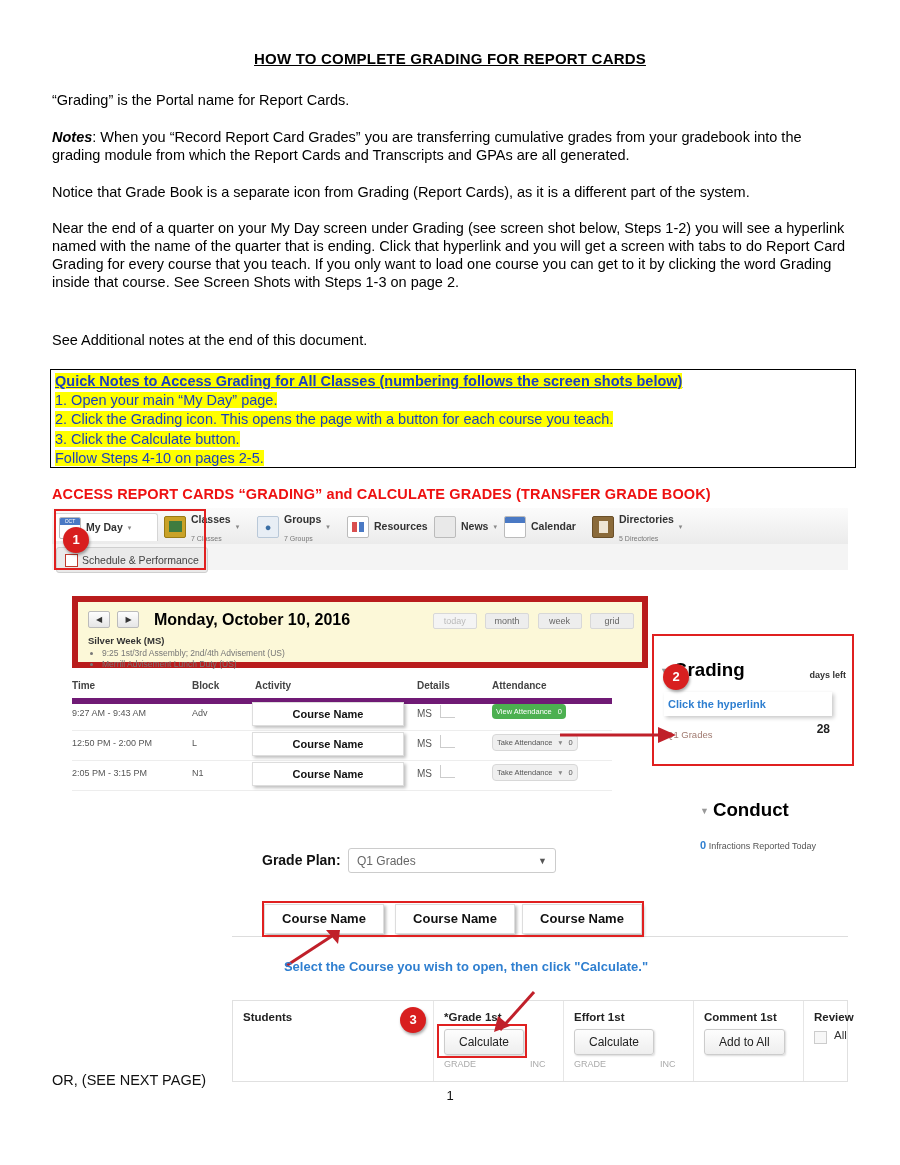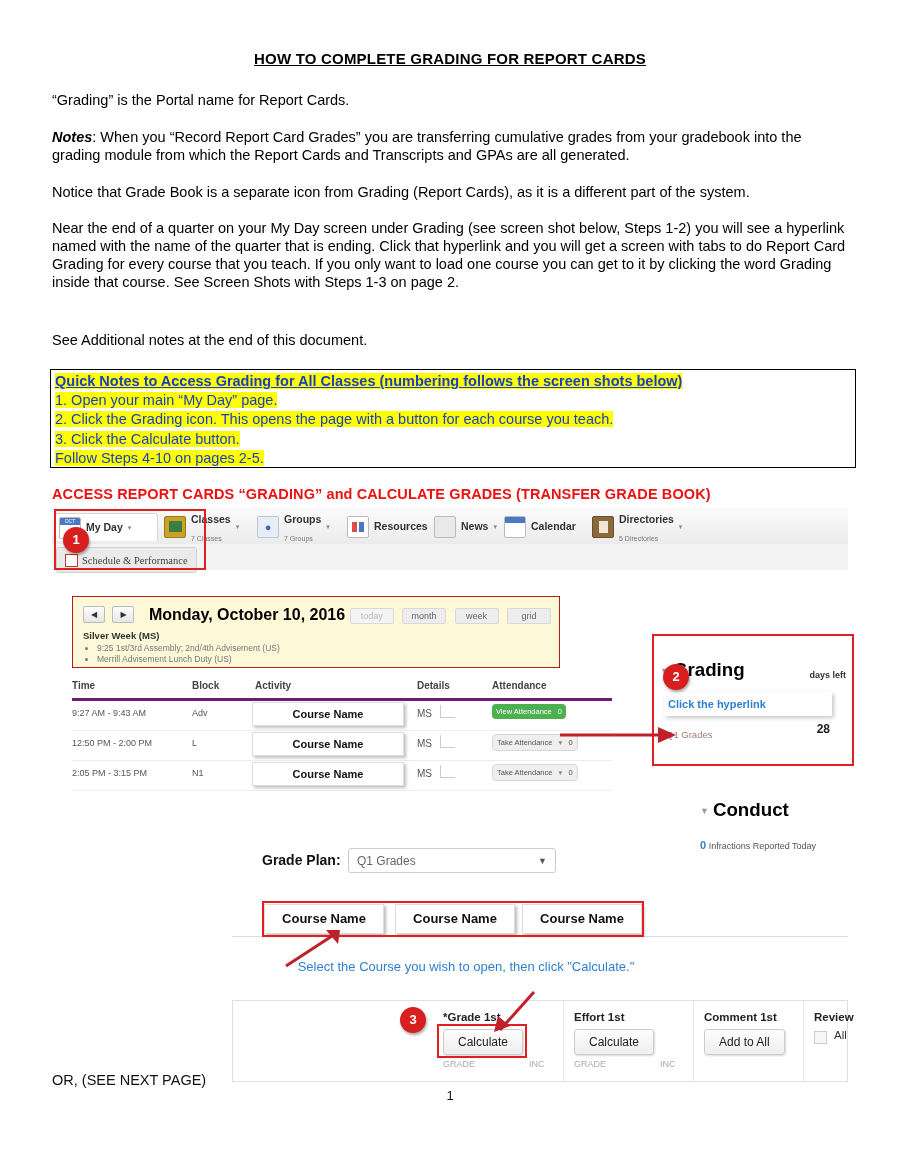--- a/index.html
+++ b/index.html
@@ -48,41 +48,41 @@
   .navitem{position:absolute;top:5px;display:flex;align-items:center;height:27px;}
   .navitem .ico{width:20px;height:20px;margin-right:5px;border-radius:2px;
     display:flex;align-items:center;justify-content:center;font-size:7px;color:#fff;}
   .navitem .lbl{font-size:10.5px;font-weight:bold;color:#333;line-height:11px;}
   .navitem .sub{font-size:7px;color:#777;line-height:8px;font-weight:normal;}
   .navitem .caret{margin-left:5px;font-size:7px;color:#888;}
   .nav-active{background:#fff;border:1px solid #d5d5d5;border-bottom:none;border-radius:3px 3px 0 0;}
 
   .subtab{position:absolute;top:39px;display:flex;align-items:center;height:20px;
      font-size:10.5px;color:#444;}
-  .subtab.sel{background:#eaeaea;border:1px solid #cfcfcf;border-radius:3px;padding:2px 8px;font-family:Liberation Serif, serif;}
+  .subtab.sel{background:#eaeaea;border:1px solid #cfcfcf;border-radius:3px;padding:2px 8px;}
   .subtab .sico{width:11px;height:11px;margin-right:4px;}
 
   
   .shot{position:absolute;left:52px;top:580px;width:796px;height:240px;background:#fff;}
-  .daybox{position:absolute;left:20px;top:16px;width:488px;height:72px;background:#fcf8d8;
-    border:1px solid #b91c1c;box-sizing:border-box;padding:8px 10px;}
+  .daybox{position:absolute;left:20px;top:16px;width:576px;height:72px;background:#fcf8d8;
+    border:6px solid #b91c1c;box-sizing:border-box;padding:8px 10px;}
   .navbtn{display:inline-block;width:20px;height:15px;background:linear-gradient(#fdfdfd,#e6e6e6);
     border:1px solid #bbb;border-radius:2px;font-size:8px;text-align:center;line-height:15px;color:#333;
     vertical-align:middle;}
   .daytitle{display:inline-block;font-size:16px;font-weight:bold;margin-left:10px;vertical-align:middle;}
   .viewbtns{position:absolute;right:8px;top:8px;}
   .vbtn{display:inline-block;min-width:30px;padding:2px 6px;margin-left:4px;font-size:9px;color:#666;
     background:#ededed;border:1px solid #d8d8d8;border-radius:2px;text-align:center;}
   .vbtn.dim{color:#bbb;background:#f4f4f4;}
   .weeklbl{font-size:9.5px;font-weight:bold;color:#333;margin-top:6px;}
   .evul{margin:2px 0 0 14px;padding:0;}
   .evul li{font-size:8.5px;color:#777;line-height:11px;}
 
   .schhead{position:absolute;left:20px;top:98px;width:540px;height:20px;
-    border-bottom:3px solid #701a75;}
+    border-bottom:6px solid #701a75;}
   .schhead span{position:absolute;font-size:10px;color:#444;font-weight:bold;top:2px;}
   .schrow{position:absolute;left:20px;width:540px;height:30px;border-bottom:1px solid #ededed;}
   .schrow span.time{position:absolute;left:0;top:8px;font-size:9px;color:#555;}
   .schrow span.blk{position:absolute;left:120px;top:8px;font-size:9px;color:#555;}
   .cbtn{position:absolute;left:180px;top:2px;width:150px;height:22px;background:#fff;
     border:1px solid #ddd;box-shadow:2px 2px 3px rgba(0,0,0,.25);
     font-size:11px;font-weight:bold;text-align:center;line-height:22px;color:#111;}
   .schrow span.det{position:absolute;left:345px;top:8px;font-size:10px;color:#555;}
   .detbox{position:absolute;left:368px;top:5px;width:14px;height:12px;border:1px solid #ccc;
     border-top:none;border-right:none;background:#fff;}
@@ -112,21 +112,21 @@
     line-height:24px;padding-left:8px;}
   .select .cv{position:absolute;right:8px;top:0;font-size:9px;color:#555;}
 
   
   .tabrow{position:absolute;left:232px;top:900px;width:616px;height:36px;border-bottom:1px solid #ddd;}
   .ctab{position:absolute;top:4px;height:28px;background:#fff;border:1px solid #ddd;
     box-shadow:2px 2px 3px rgba(0,0,0,.28);font-size:13px;font-weight:bold;color:#111;
     text-align:center;line-height:28px;}
 
   .bluenote{position:absolute;left:276px;top:958px;width:380px;text-align:center;
-    font-size:13px;font-weight:normal;color:#2f7fd0;line-height:17px;}
+    font-size:13px;font-weight:bold;color:#2f7fd0;line-height:17px;}
 
   
   .gtable{position:absolute;left:232px;top:1000px;width:616px;height:82px;border:1px solid #e0e0e0;
     background:#fff;box-sizing:border-box;}
   .gcol{position:absolute;top:0;height:100%;border-left:1px solid #e6e6e6;box-sizing:border-box;}
   .gcol:first-child{border-left:none;}
   .gcol .ch{position:absolute;left:10px;top:10px;font-size:11.5px;font-weight:bold;color:#222;}
   .gbtn{position:absolute;left:10px;top:28px;padding:5px 14px;background:linear-gradient(#fdfdfd,#eee);
     border:1px solid #ccc;border-radius:3px;font-size:12px;color:#222;box-shadow:1px 1px 2px rgba(0,0,0,.15);}
   .gsub{position:absolute;top:58px;font-size:9px;color:#aaa;}
@@ -353,20 +353,23 @@
   </div>
   <div class="redbox" style="left:262px;top:901px;width:382px;height:36px;"></div>
   <svg class="arrow" style="left:278px;top:928px;" width="70" height="42">
     <line x1="8" y1="38" x2="54" y2="8" stroke="#c0202a" stroke-width="3"></line>
     <polygon points="48,2 62,2 60,16" fill="#c0202a"></polygon>
   </svg>
 
   <div class="bluenote">Select the Course you wish to open, then click "Calculate."</div>
 
   <div class="gtable">
+    <div class="gcol" style="left:0;width:200px;">
+      <span class="ch">Students</span>
+    </div>
     <div class="gcol" style="left:200px;width:130px;">
       <span class="ch">*Grade 1st</span>
       <span class="gbtn">Calculate</span>
       <span class="gsub" style="left:10px;">GRADE</span>
       <span class="gsub" style="left:96px;">INC</span>
     </div>
     <div class="gcol" style="left:330px;width:130px;">
       <span class="ch">Effort 1st</span>
       <span class="gbtn">Calculate</span>
       <span class="gsub" style="left:10px;">GRADE</span>

